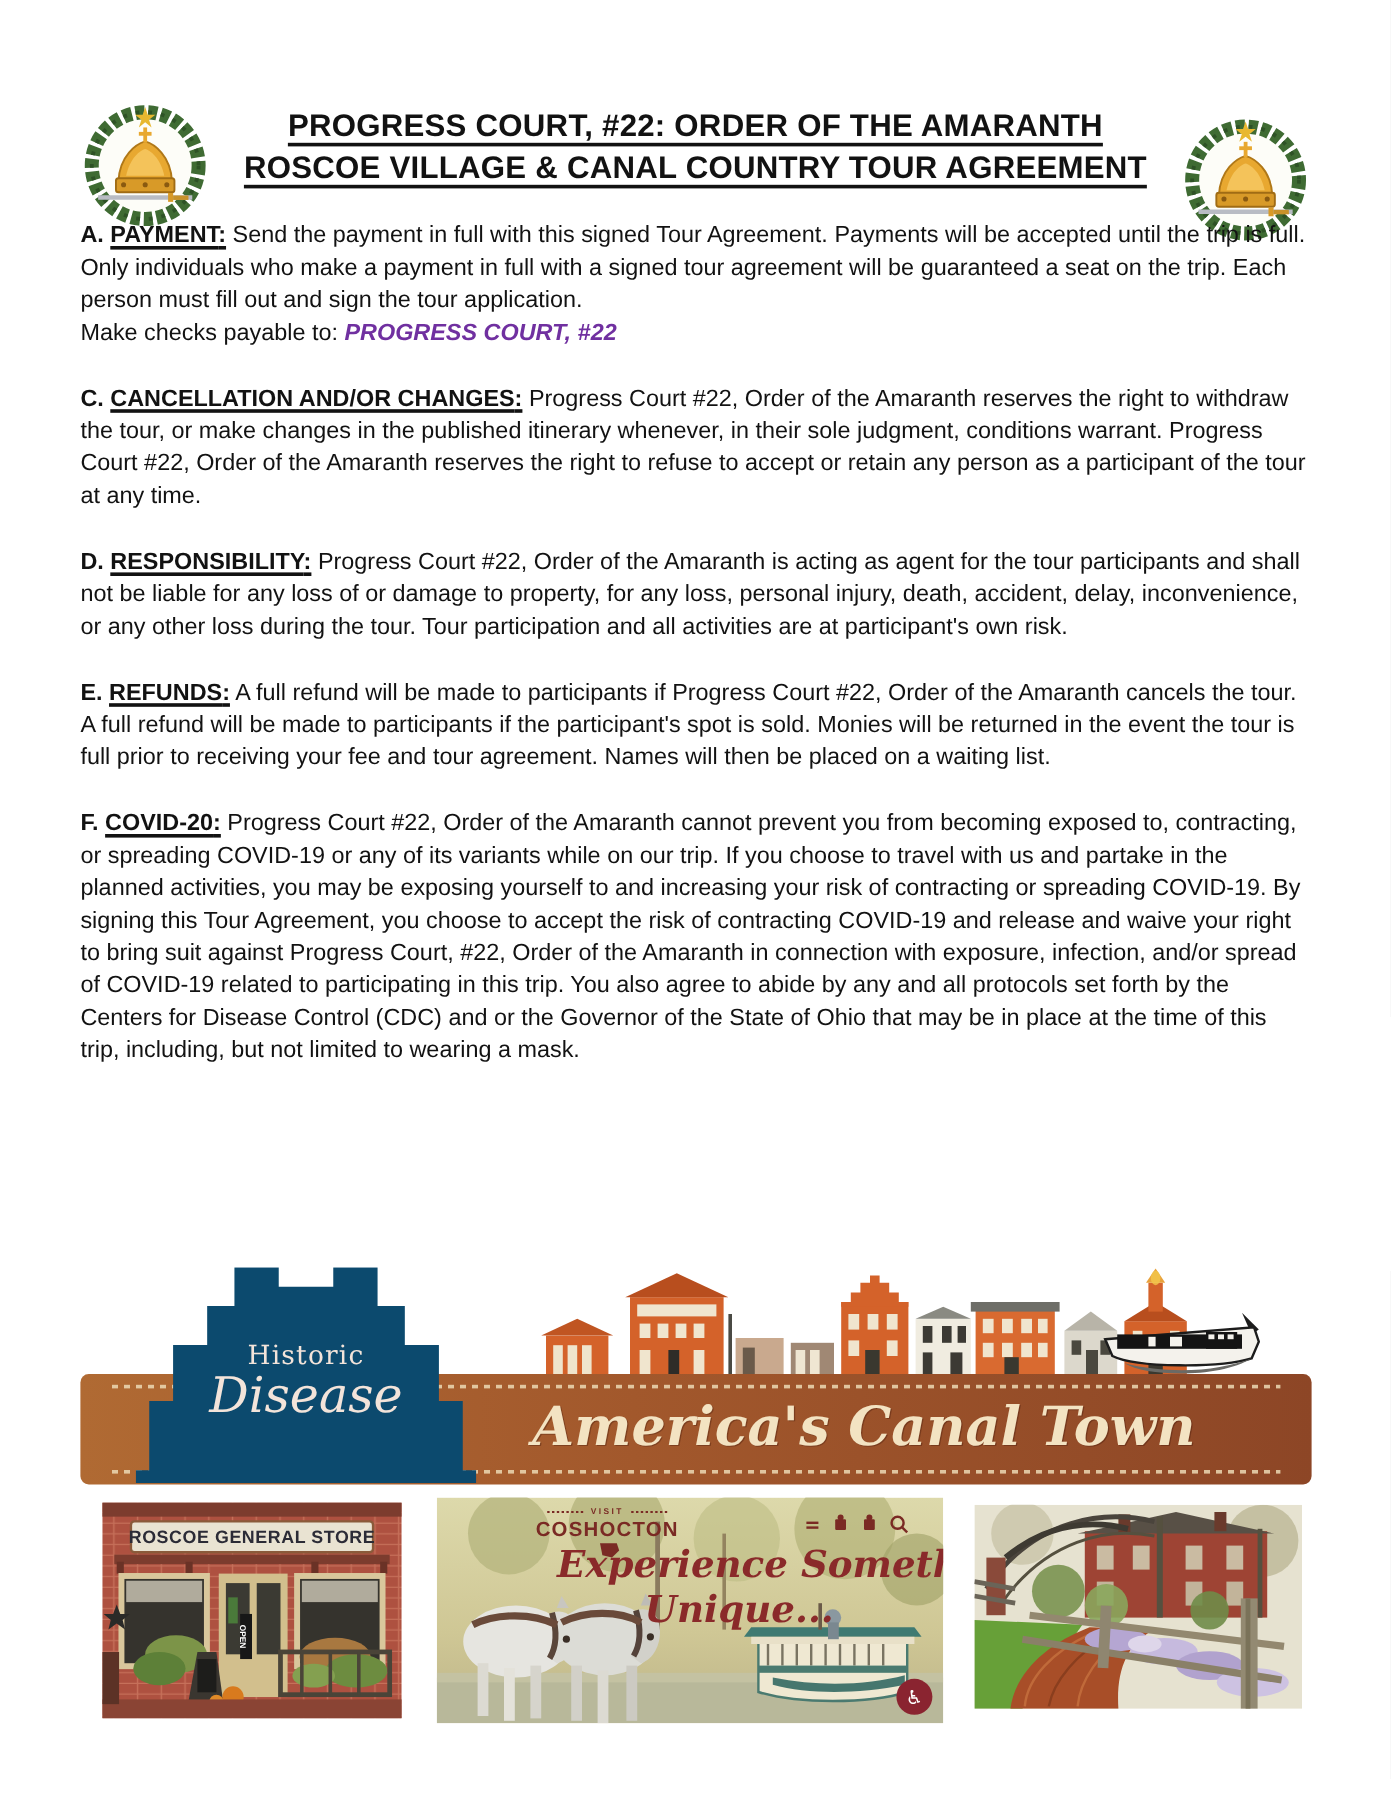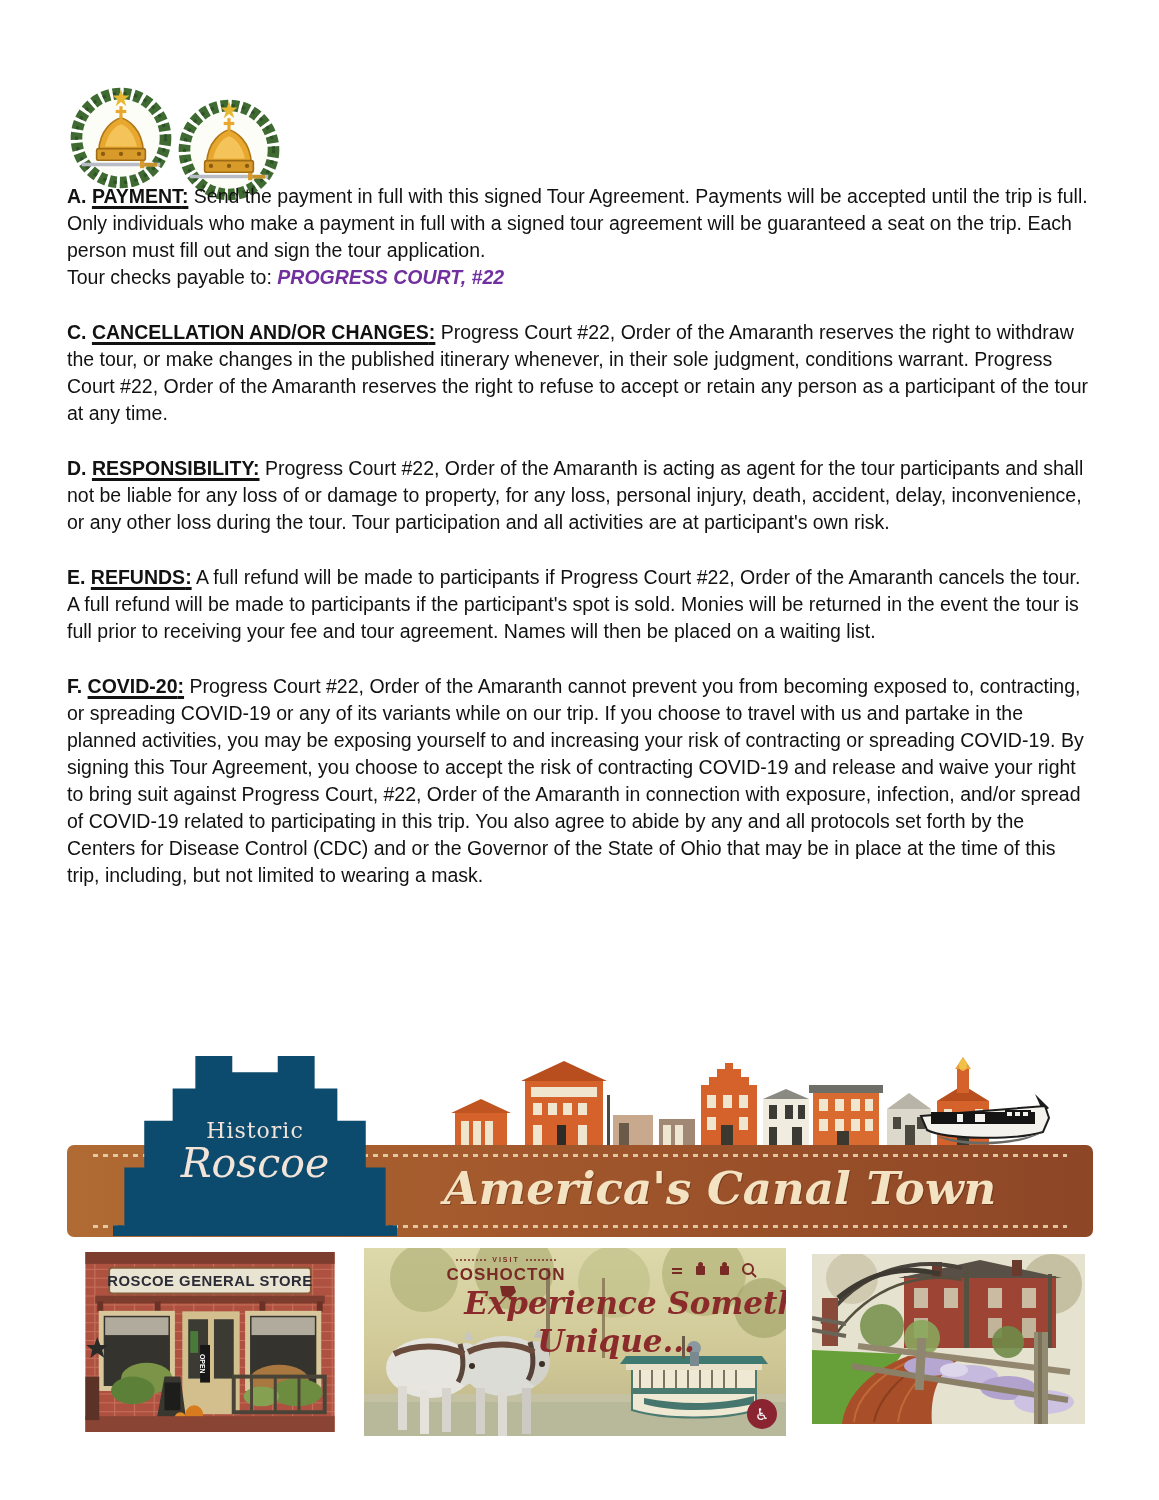--- a/index.html
+++ b/index.html
@@ -66,20 +66,24 @@
       <circle cx="33" cy="65" r="2" fill="#8a5a10"></circle>
         <circle cx="50" cy="65" r="2" fill="#8a5a10"></circle>
         <circle cx="67" cy="65" r="2" fill="#8a5a10"></circle>
       <rect x="48.5" y="20" width="3" height="12" fill="#e8a830"></rect>
       <rect x="45" y="23.5" width="10" height="3" fill="#e8a830"></rect>
       <line x1="13" y1="75" x2="87" y2="75" stroke="#b9bcc4" stroke-width="3.5"></line>
       <rect x="68" y="71.5" width="4" height="7" fill="#d89a28"></rect>
       <rect x="72" y="73.5" width="12" height="3.5" fill="#c8922a"></rect>
     </svg>
 
+    <div class="title-block">
+      <div class="title-line">PROGRESS COURT, #22: ORDER OF THE AMARANTH</div>
+      <div class="title-line">ROSCOE VILLAGE &amp; CANAL COUNTRY TOUR AGREEMENT</div>
+    </div>
 
     <svg class="emblem right" viewBox="0 0 100 100">
       <circle cx="50" cy="50" r="37" fill="#fdfdf8"></circle>
       <circle cx="50" cy="50" r="42" fill="none" stroke="#3f6b33" stroke-width="11" stroke-dasharray="7 3"></circle>
       <circle cx="50" cy="50" r="42" fill="none" stroke="#2e5226" stroke-width="3" stroke-dasharray="3 7"></circle>
       <polygon points="50,4 52,10 58,10 53,14 55,20 50,16 45,20 47,14 42,10 48,10" fill="#e8b830"></polygon>
       <path d="M29,62 C30,42 43,33 50,31 C57,33 70,42 71,62 Z" fill="#e8a830" stroke="#b07818" stroke-width="1.5"></path>
       <path d="M35,58 C38,44 46,38 50,37 C54,38 62,44 65,58 Z" fill="#f4c35a"></path>
       <rect x="27" y="60" width="46" height="11" rx="2" fill="#d89a28" stroke="#a06c14" stroke-width="1.5"></rect>
       <circle cx="33" cy="65" r="2" fill="#8a5a10"></circle>
@@ -92,21 +96,21 @@
       <rect x="72" y="73.5" width="12" height="3.5" fill="#c8922a"></rect>
     </svg>
   </div>
 
   <div class="sections">
 
     <div class="sec">
       <p><span class="sec-letter">A.</span>
         <span class="sec-head-wrap"><span>PAYMENT</span><span>:</span></span>
         <span class="sec-body">Send the payment in full with this signed Tour Agreement.  Payments will be accepted until the trip is full.  Only individuals who make a payment in full with a signed tour agreement will be guaranteed a seat on the trip.  Each person must fill out and sign the tour application.</span></p>
-      <p><span>Tour checks payable to: </span><span class="payee">PROGRESS COURT, #22</span></p>
+      <p><span>Make checks payable to: </span><span class="payee">PROGRESS COURT, #22</span></p>
     </div>
 
 
     <div class="sec">
       <p><span class="sec-letter">C.</span>
         <span class="sec-head-wrap"><span>CANCELLATION AND/OR CHANGES</span><span>:</span></span>
         <span class="sec-body">Progress Court #22, Order of the Amaranth reserves the right to withdraw the tour, or make changes in the published itinerary whenever, in their sole judgment, conditions warrant.  Progress Court #22, Order of the Amaranth reserves the right to refuse to accept or retain any person as a participant of the tour at any time.</span></p>
     </div>
 
     <div class="sec">
@@ -211,21 +215,21 @@
       <rect x="88" y="22" width="26" height="14" fill="#141414"></rect>
       <rect x="90" y="24" width="5" height="4" fill="#f4f2ec"></rect>
         <rect x="98" y="24" width="5" height="4" fill="#f4f2ec"></rect>
         <rect x="106" y="24" width="5" height="4" fill="#f4f2ec"></rect>
       <path d="M20,48 C60,58 100,54 126,44 C100,60 40,60 20,48 Z" fill="#6a6a66"></path>
     </svg>
 
     <div class="roscoe-logo">
       <div class="roscoe-inner">
         <div class="roscoe-historic">Historic</div>
-        <div class="roscoe-script">Roscoe</div>
+        <div class="roscoe-script">Disease</div>
       </div>
     </div>
 
     <div class="band"></div>
     <div class="tagline">America's Canal Town</div>
   </div>
 
   <div class="photos">
 
     <svg class="photo photo-store" viewBox="0 0 252 182">

